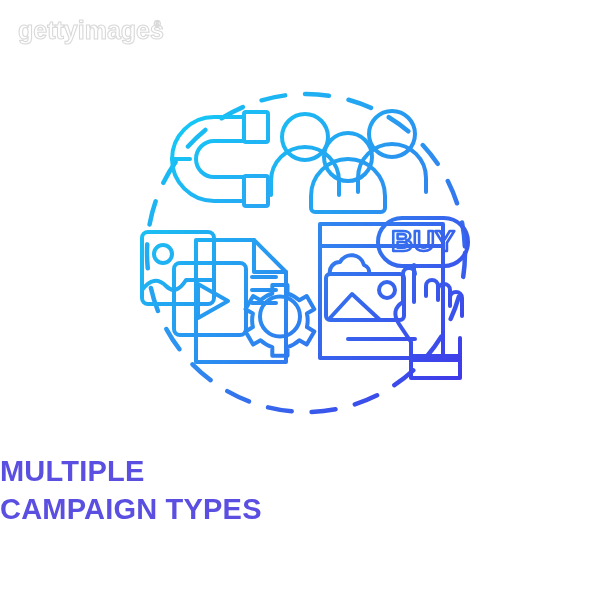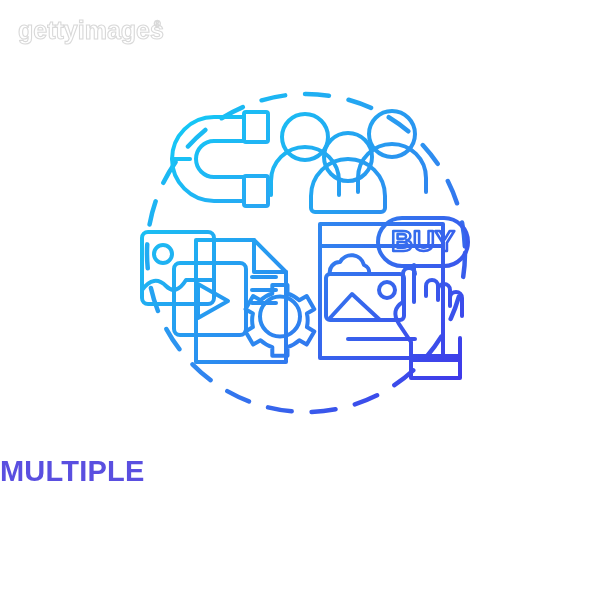--- a/index.html
+++ b/index.html
@@ -212,15 +212,16 @@
             <path d="M411 356 v22 h49 v-22"></path>
           </g>
         </g>
 
       </g>
     </svg>
   </div>
 
   <div id="caption">
     <span class="cap-line">MULTIPLE</span>
+    <span class="cap-line">CAMPAIGN TYPES</span>
   </div>
 
 </div>
 
 </body></html>

